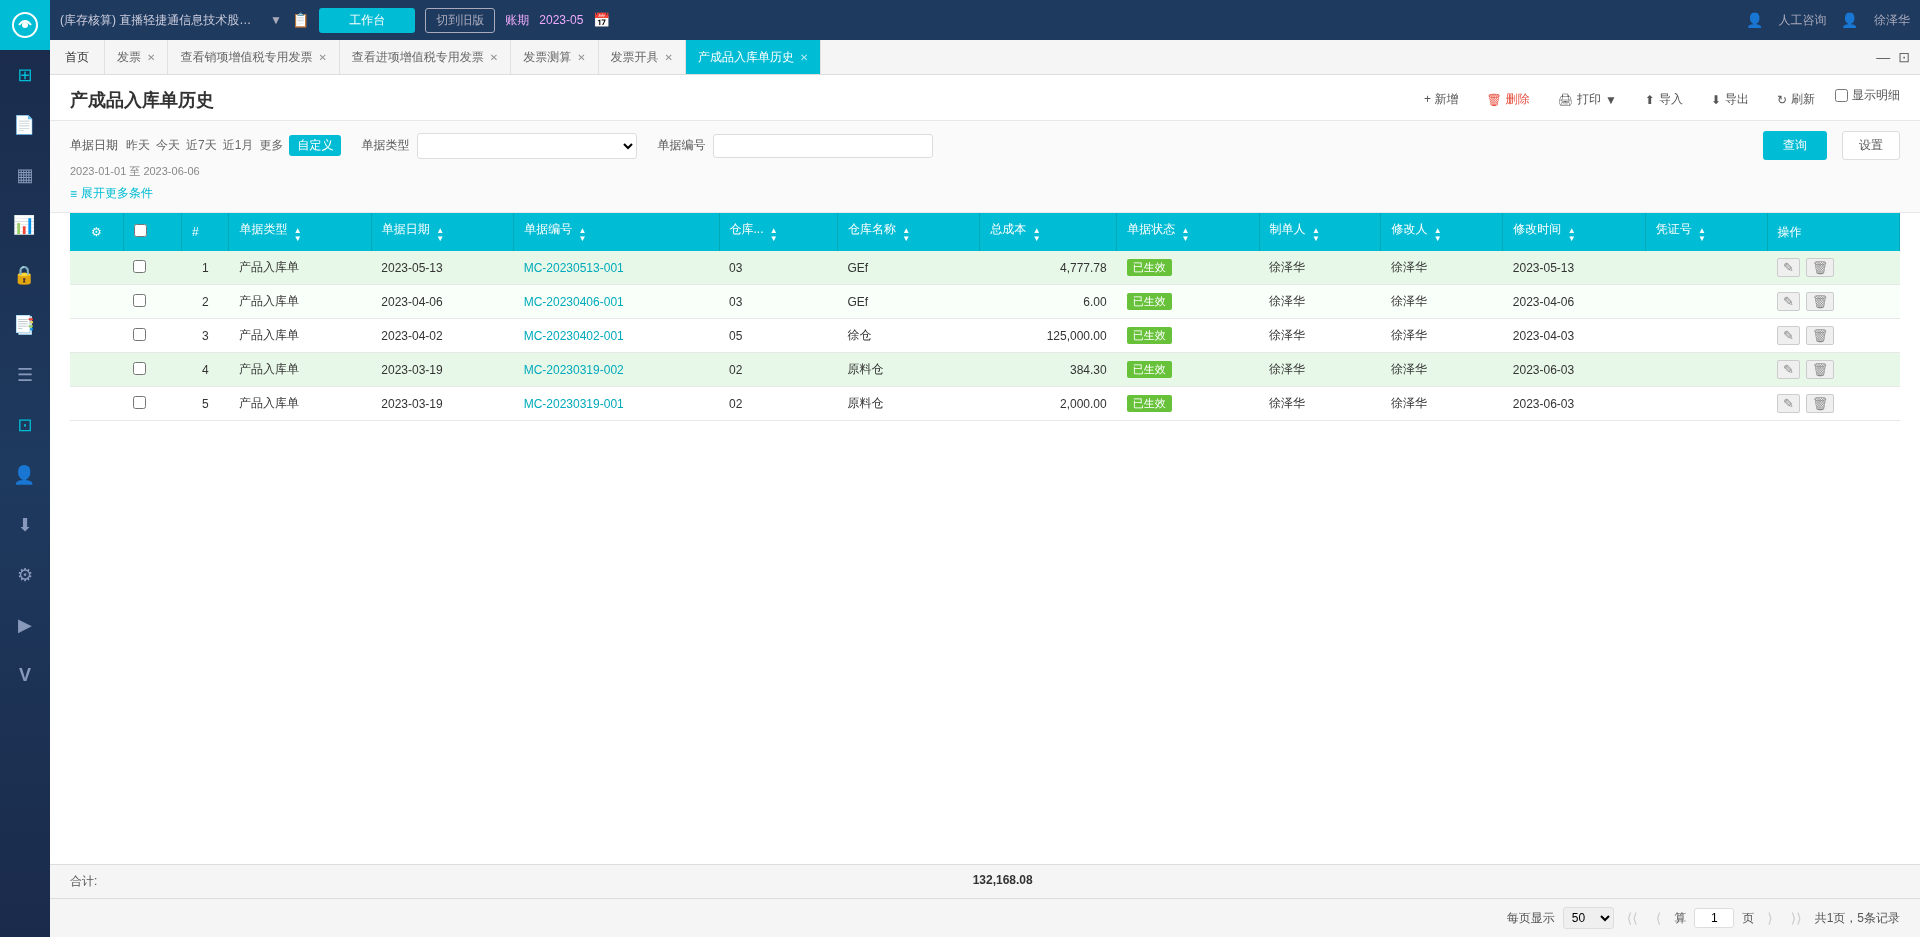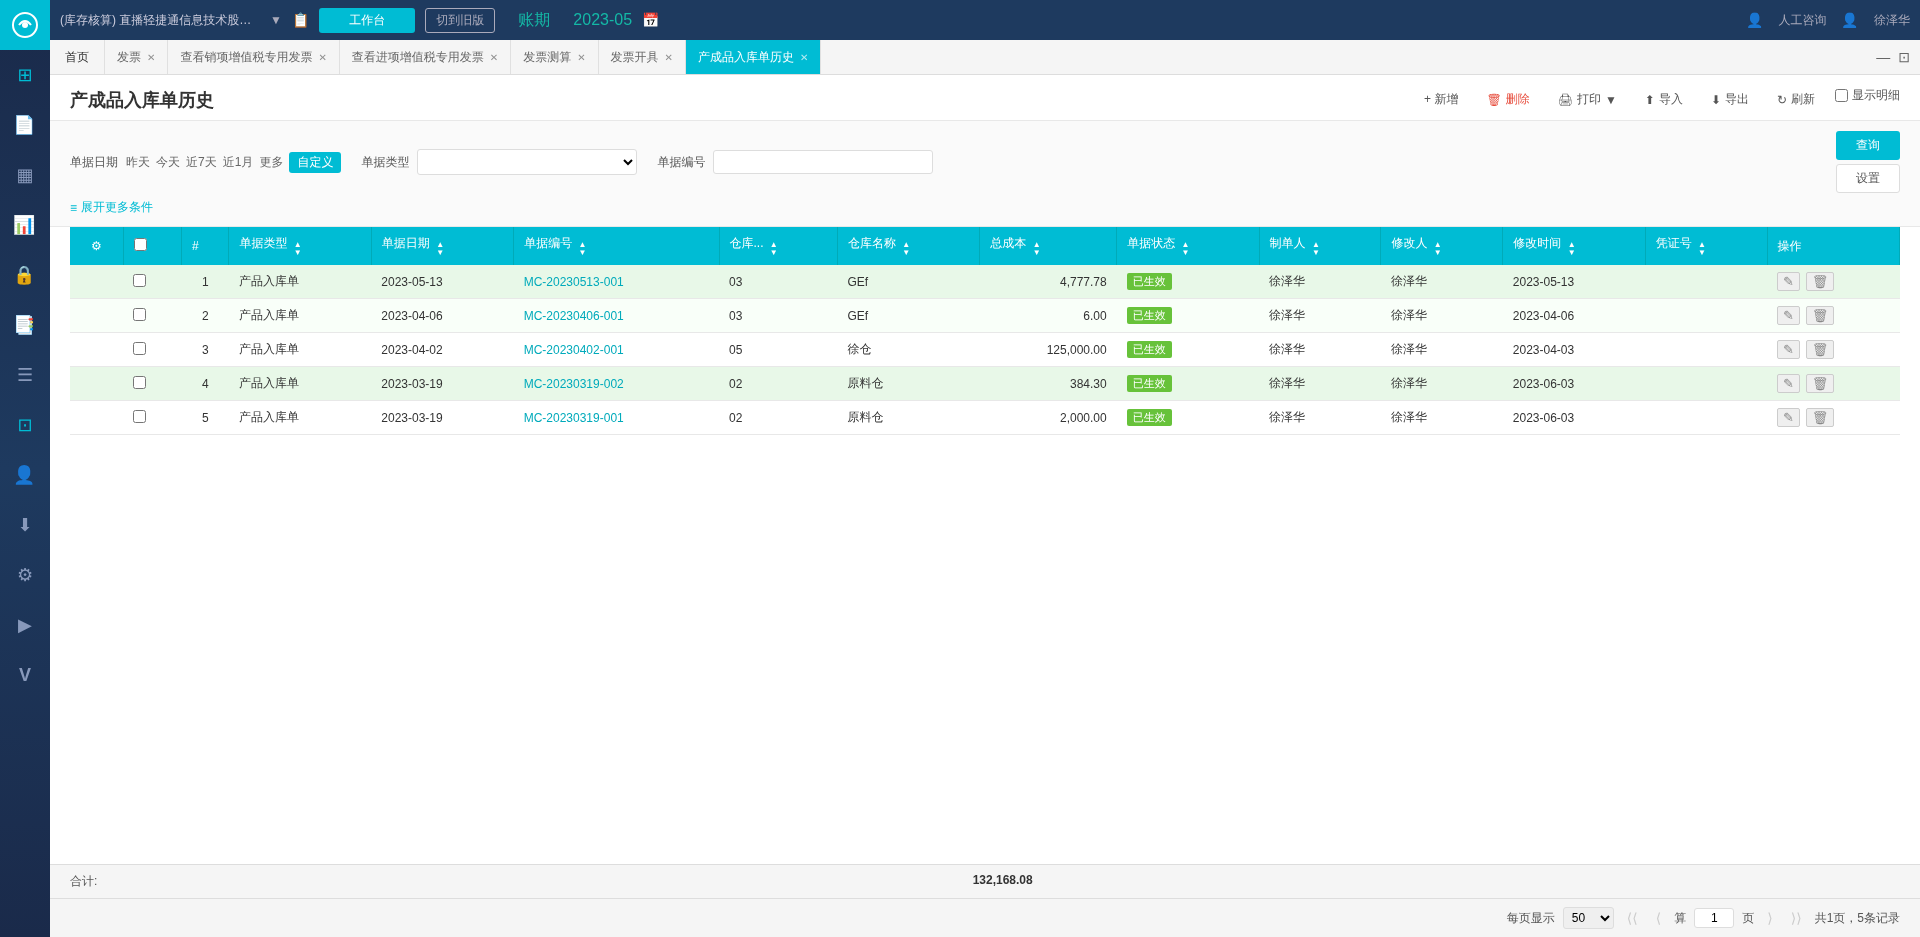--- a/index.html
+++ b/index.html
@@ -17,21 +17,21 @@
     
     .main-content { flex: 1; display: flex; flex-direction: column; overflow: hidden; }
 
     
     .topbar { height: 40px; background: #1e3a5f; display: flex; align-items: center; padding: 0 10px; gap: 10px; }
     .topbar-title { color: #ccd; font-size: 12px; max-width: 200px; overflow: hidden; text-overflow: ellipsis; white-space: nowrap; }
     .topbar-dropdown { color: #aab; cursor: pointer; }
     .topbar-icon { color: #aab; font-size: 14px; cursor: pointer; }
     .topbar-workbench { background: #00bcd4; color: white; border: none; padding: 4px 30px; border-radius: 3px; font-size: 12px; cursor: pointer; }
     .topbar-old-btn { border: 1px solid #aab; color: #aab; background: transparent; padding: 3px 10px; border-radius: 3px; font-size: 12px; cursor: pointer; }
-    .topbar-period { color: #14b8a6; font-size: 16px; margin-left: 13px; }
+    .topbar-period { color: #f0abfc; font-size: 12px; }
     .topbar-right { margin-left: auto; display: flex; align-items: center; gap: 15px; color: #aab; font-size: 12px; }
     .topbar-right .user-icon { font-size: 14px; }
 
     
     .tabbar { height: 35px; background: #f5f5f5; border-bottom: 1px solid #ddd; display: flex; align-items: stretch; overflow: hidden; }
     .tab { display: flex; align-items: center; padding: 8px 12px; font-size: 12px; color: #666; cursor: pointer; border-right: 1px solid #e0e0e0; gap: 6px; white-space: nowrap; }
     .tab.active { background: #00bcd4; color: white; }
     .tab .tab-close { font-size: 10px; color: inherit; opacity: 0.7; }
     .tab-first { color: #333; font-size: 12px; padding: 0 15px; }
     .tabbar-actions { margin-left: auto; display: flex; align-items: center; padding: 0 10px; gap: 8px; }
@@ -230,24 +230,27 @@
             <span class="filter-label">单据类型</span>
             <select class="filter-select">
               <option value=""></option>
               <option value="product_inbound">产品入库单</option>
             </select>
           </div>
           <div class="filter-item">
             <span class="filter-label">单据编号</span>
             <input class="filter-input" type="text" placeholder="" style="">
           </div>
-          <div style="margin-left:auto; display:flex; flex-direction:column; gap:4px;">
+          <div style="margin-left:auto; display:flex; flex-direction:row; gap:15px;">
             <button class="query-btn">查询</button>
             <button class="settings-btn">设置</button>
           </div>
+        </div>
+        <div style="margin-top:4px; margin-left:0;">
+          <div class="filter-date-range">2023-01-01 至 2023-06-06</div>
         </div>
         <div class="expand-conditions">
           <span>≡</span>
           <span>展开更多条件</span>
         </div>
       </div>
 
       <div class="table-container">
         <table>
           <thead>

